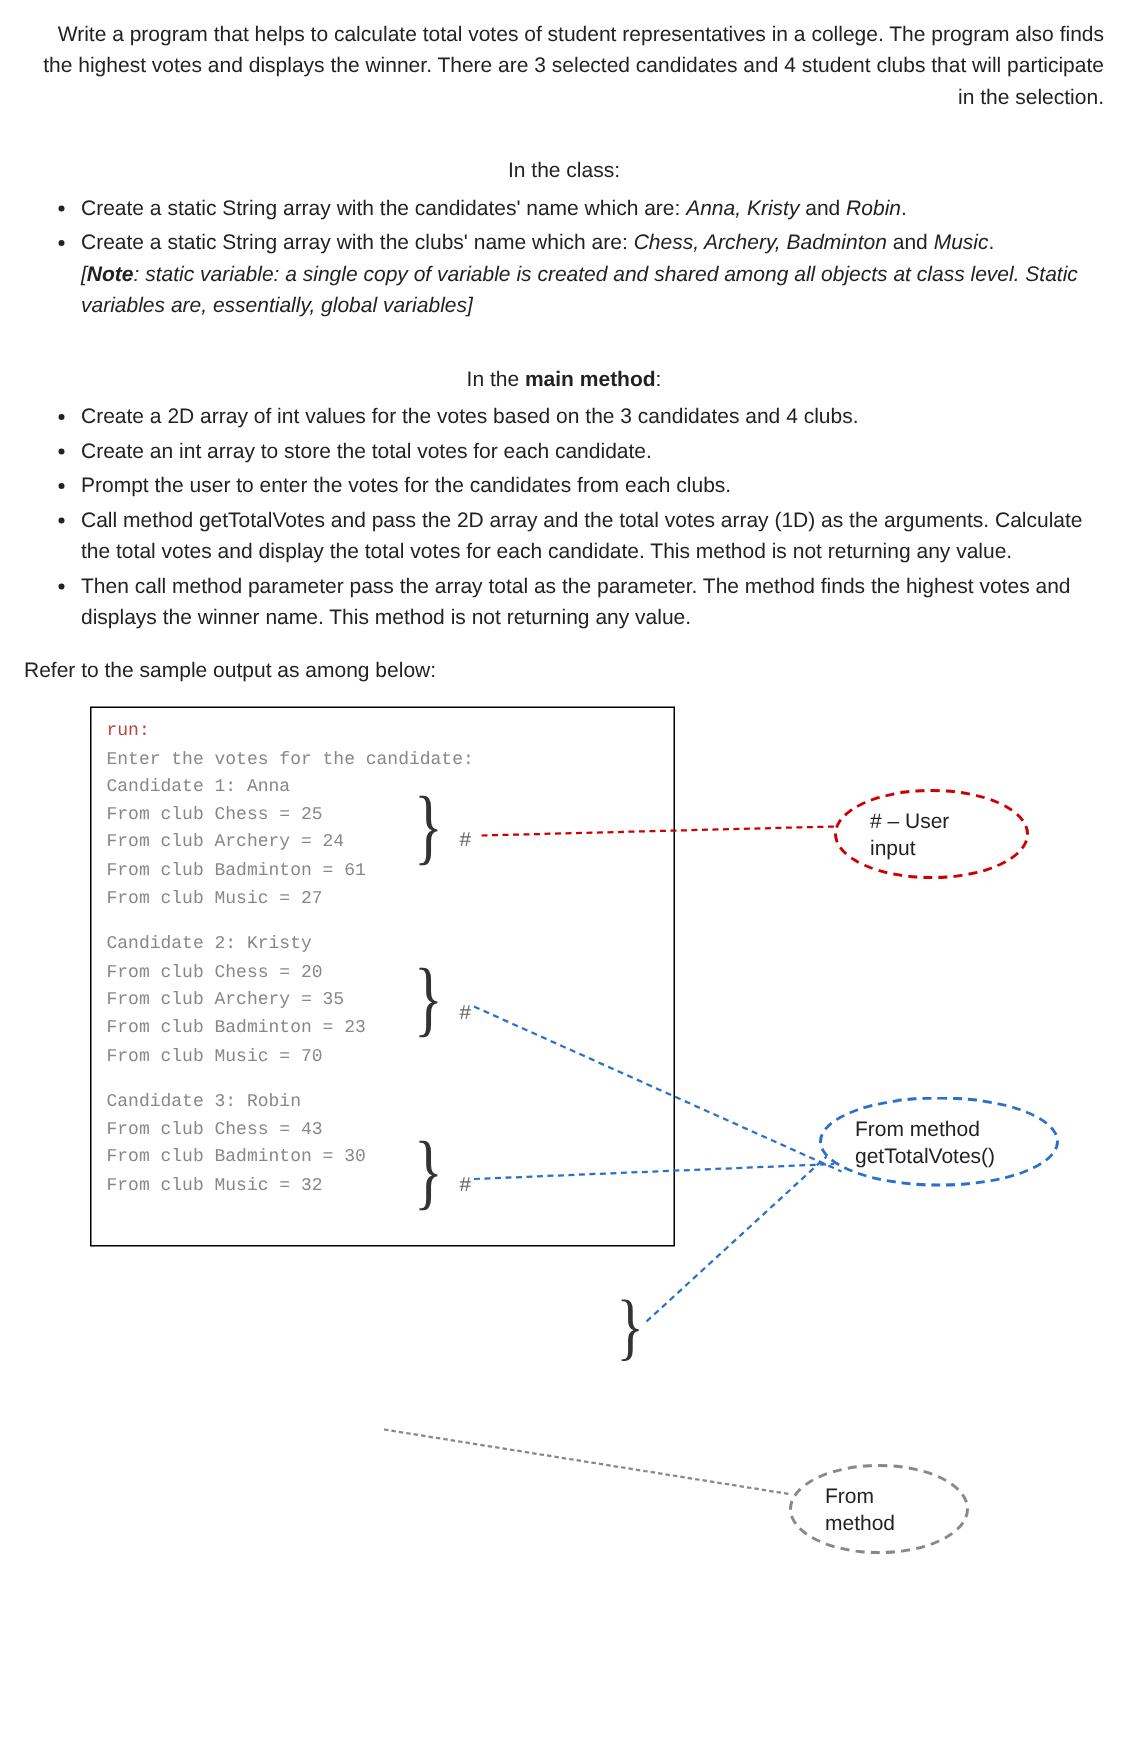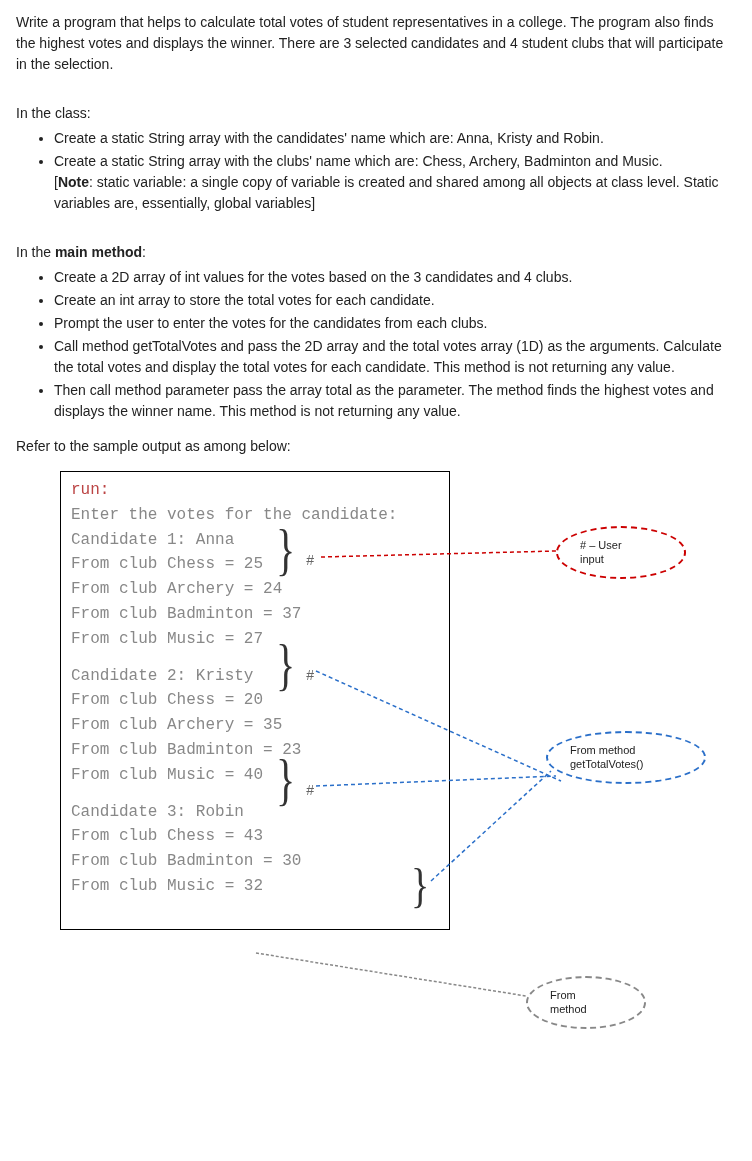--- a/index.html
+++ b/index.html
@@ -5,46 +5,46 @@
     * { box-sizing: border-box; margin: 0; padding: 0; }
     body {
       font-family: Verdana, Arial, sans-serif;
       font-size: 14px;
       line-height: 1.5;
       color: #222;
       background: #fff;
       width: 752px;
       padding: 12px 16px;
     }
-    .intro { margin-bottom: 18px; }
+    .intro { margin-bottom: 18px; text-align: right; }
     .code { font-family: Liberation Sans, sans-serif; }
-    .section-label { margin-top: 28px; margin-bottom: 4px; }
+    .section-label { margin-top: 28px; margin-bottom: 4px; text-align: center; }
     ul.bullets {
       list-style: disc;
       margin-left: 38px;
       margin-bottom: 10px;
     }
     ul.bullets li { margin-bottom: 2px; }
-    .italic { }
+    .italic { font-style: italic; }
     .bold { font-weight: bold; }
     .refer { margin-top: 14px; margin-bottom: 14px; }
     .output-area {
       position: relative;
       height: 560px;
       margin-top: 8px;
     }
     .output-box {
       position: absolute;
       left: 44px;
       top: 0;
       width: 390px;
       border: 1px solid #000;
       padding: 6px 10px 18px 10px;
       font-family: "Courier New", monospace;
-      font-size: 16px;
+      font-size: 12px;
       line-height: 1.55;
       color: #888;
       background: #fff;
     }
     .output-box .blk { margin-bottom: 12px; }
     .brace {
       position: absolute;
       font-size: 40px;
       font-family: Georgia, serif;
       color: #333;
@@ -55,21 +55,21 @@
       position: absolute;
       font-family: "Courier New", monospace;
       font-size: 14px;
       color: #666;
     }
     .ellipse {
       position: absolute;
       border: 2px dashed #c00;
       border-radius: 50%;
       padding: 10px 22px;
-      font-size: 11px;
+      font-size: 14px;
       font-family: Verdana, Arial, sans-serif;
       color: #222;
       background: rgba(255,255,255,0.9);
       text-align: left;
       line-height: 1.3;
     }
     .ellipse.blue { border-color: #2a6fc9; }
     .ellipse.grey { border-color: #888; }
     svg.arrows {
       position: absolute;
@@ -119,29 +119,29 @@
 
 <div class="output-area">
 
   <div class="output-box">
     <div class="blk">
       <div style="color:#b44;">run:</div>
       <div>Enter the votes for the candidate:</div>
       <div>Candidate 1: Anna</div>
       <div>From club Chess = 25</div>
       <div>From club Archery = 24</div>
-      <div>From club Badminton = 37</div>
+      <div>From club Badminton = 61</div>
       <div>From club Music = 27</div>
     </div>
     <div class="blk">
       <div>Candidate 2: Kristy</div>
       <div>From club Chess = 20</div>
       <div>From club Archery = 35</div>
       <div>From club Badminton = 23</div>
-      <div>From club Music = 40</div>
+      <div>From club Music = 70</div>
     </div>
     <div class="blk">
       <div>Candidate 3: Robin</div>
       <div>From club Chess = 43</div>
       <div>From club Badminton = 30</div>
       <div>From club Music = 32</div>
     </div>
   </div>
 
   <span class="brace" style="left:260px; top:60px;">}</span>

